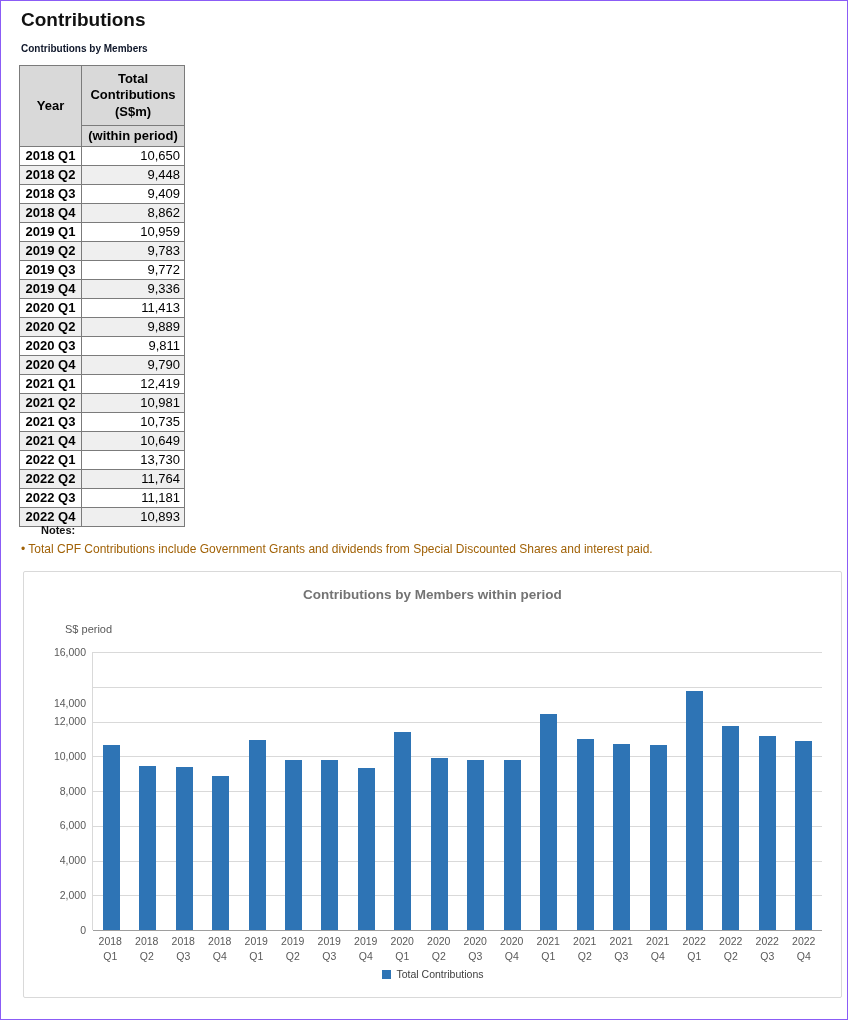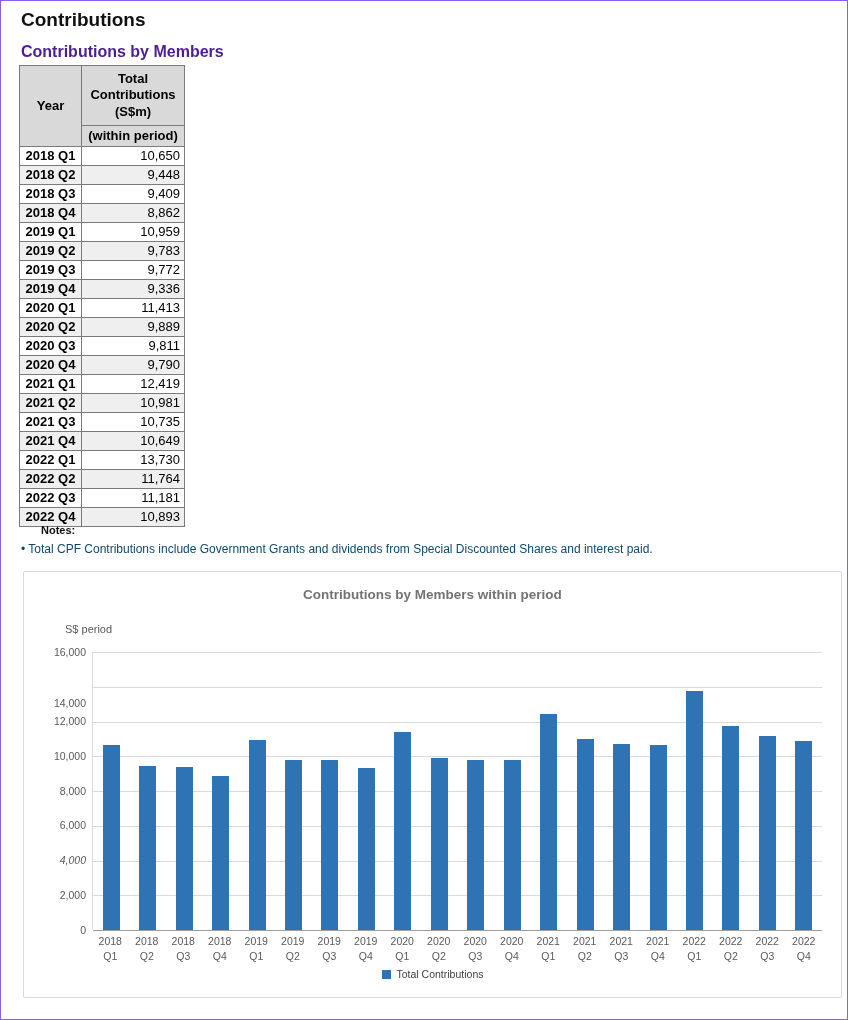--- a/index.html
+++ b/index.html
@@ -8,21 +8,21 @@
   #page {
     position:relative; width:848px; height:1020px; background:#fff;
     border:1px solid #8b5cf6; overflow:hidden;
   }
   .page-title {
     position:absolute; left:20px; top:8px;
     font-size:19px; font-weight:bold; color:#111;
   }
   .section-title {
     position:absolute; left:20px; top:42px;
-    font-size:16px; font-weight:bold; color:#4c1d95;
+    font-size:10px; font-weight:bold; color:#0f172a;
   }
   
   table.data {
     position:absolute; left:18px; top:64px;
     border-collapse:collapse; font-size:13px;
     table-layout:fixed;
   }
   table.data th, table.data td { border:1px solid #7b7b7b; }
   table.data th {
     background:#d9d9d9; font-weight:bold; text-align:center;
@@ -35,21 +35,21 @@
   td.year-cell { font-weight:bold; text-align:center; }
   td.value-cell { text-align:right; }
   tr.alt td { background:#efefef; }
   
   .notes-label {
     position:absolute; left:20px; top:523px;
     font-size:11px; font-weight:bold; color:#111;margin-left:20px;
   }
   .notes-bullet {
     position:absolute; left:20px; top:541px;
-    font-size:12px; color:#0c4a6e; width:810px;
+    font-size:12px; color:#a16207; width:810px;
   }
   
   .chart {
     position:absolute; left:22px; top:570px; width:819px; height:427px;
     border:1px solid #d9d9d9; border-radius:2px; background:#fff;
   }
   .chart-title {
     position:absolute; left:0; top:15px; width:100%;
     text-align:center; font-size:13.5px; font-weight:bold; color:#737373;
   }
@@ -196,21 +196,21 @@
   <div class="notes-label">Notes:</div>
   <div class="notes-bullet">• Total CPF Contributions include Government Grants and dividends from Special Discounted Shares and interest paid.</div>
 
   <div class="chart">
     <div class="chart-title">Contributions by Members within period</div>
     <div class="unit-label">S$ period</div>
 
     <div id="yticks">
         <div class="ytick" style="top: 351.5px;">0</div>
         <div class="ytick" style="top: 316.75px;">2,000</div>
-        <div class="ytick" style="top: 282px; font-style: italic;">4,000</div>
+        <div class="ytick" style="top: 282px;">4,000</div>
         <div class="ytick" style="top: 247.25px;">6,000</div>
         <div class="ytick" style="top: 212.5px;">8,000</div>
         <div class="ytick" style="top: 177.75px;">10,000</div>
         <div class="ytick" style="top: 143px;">12,000</div>
         <div class="ytick" style="top: 107px; margin-top: 18px;">14,000</div>
         <div class="ytick" style="top: 73.5px;">16,000</div>
       </div>
 
     <div class="plot" id="plot">
       <div id="gridlines">

